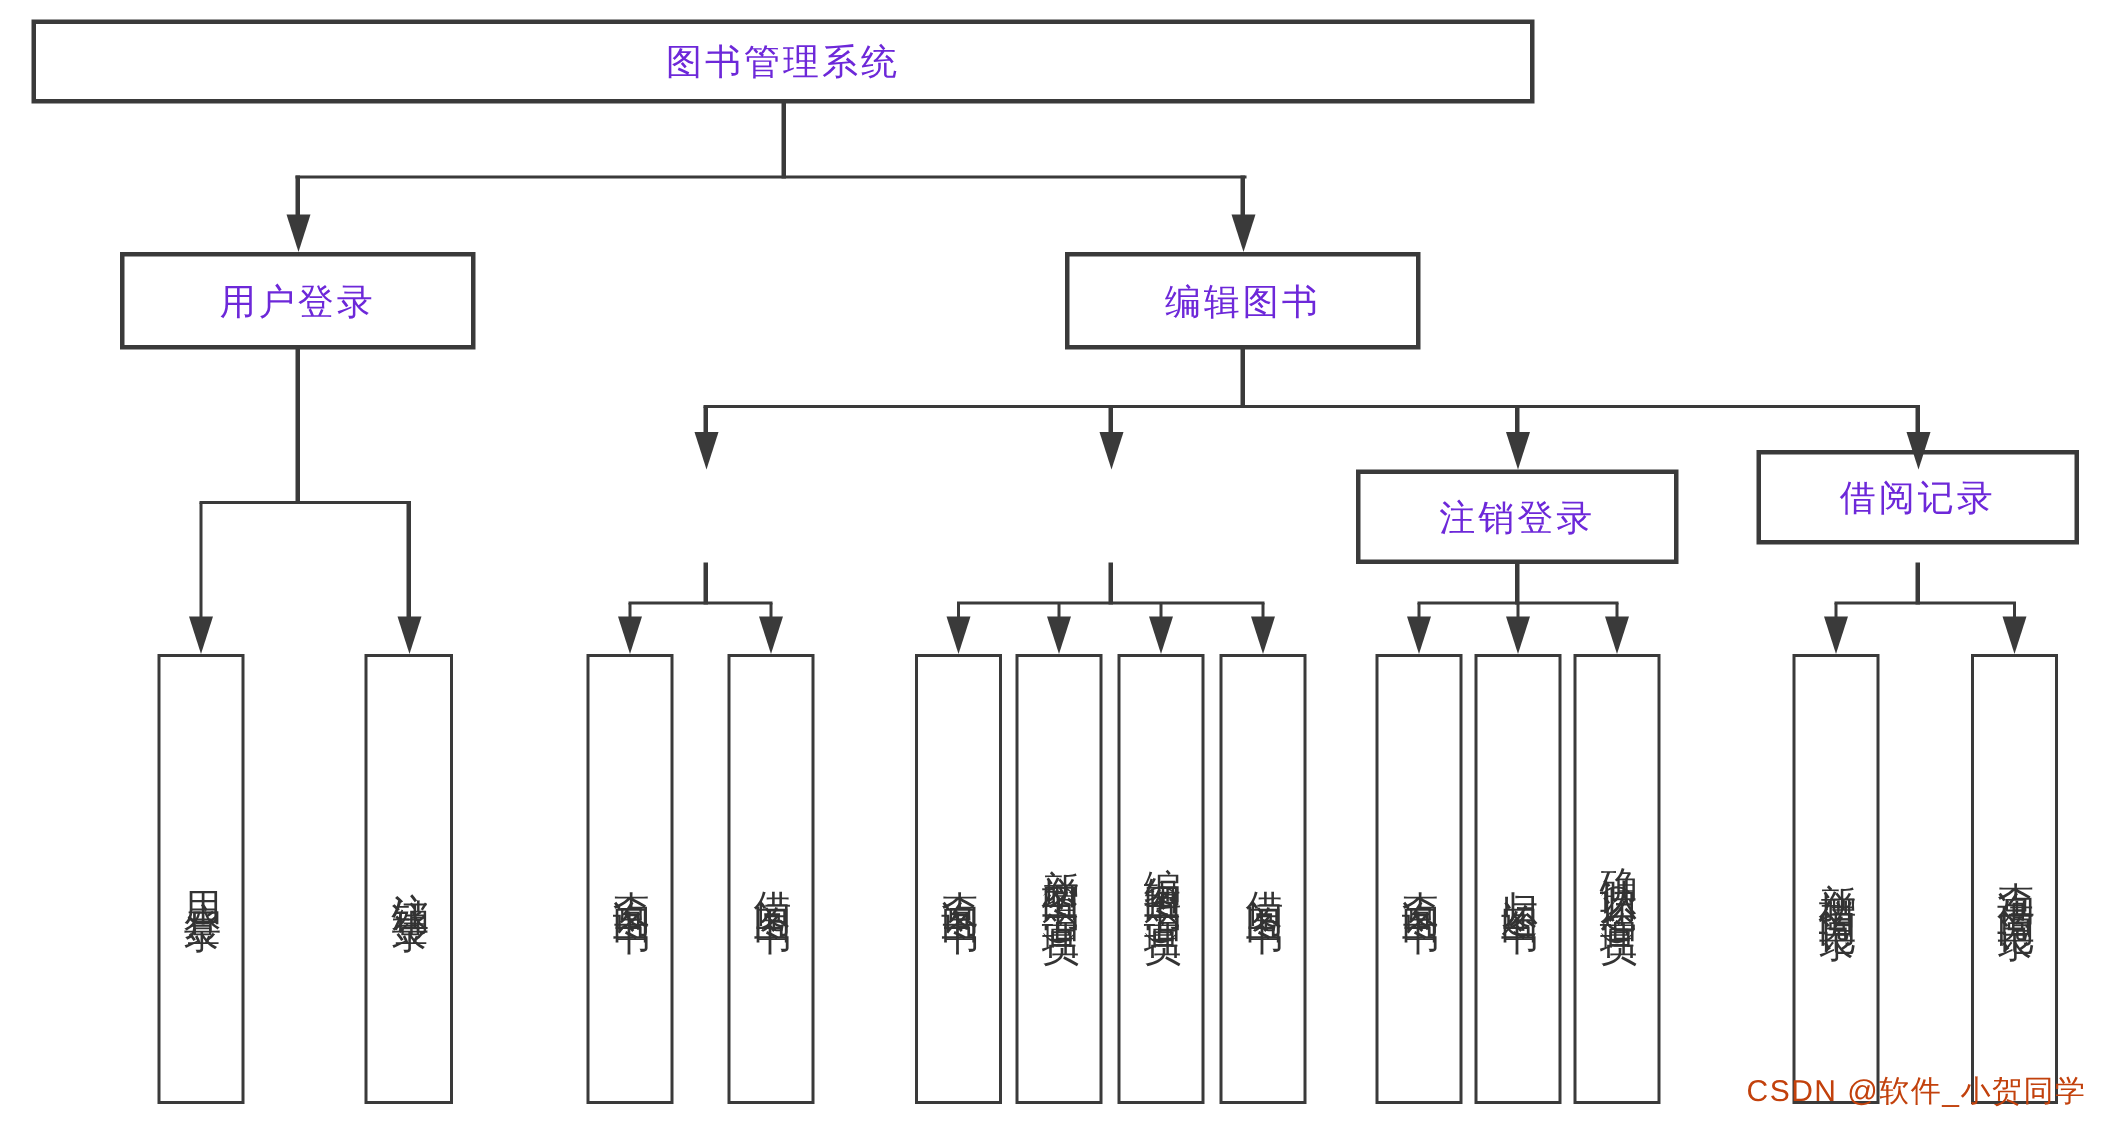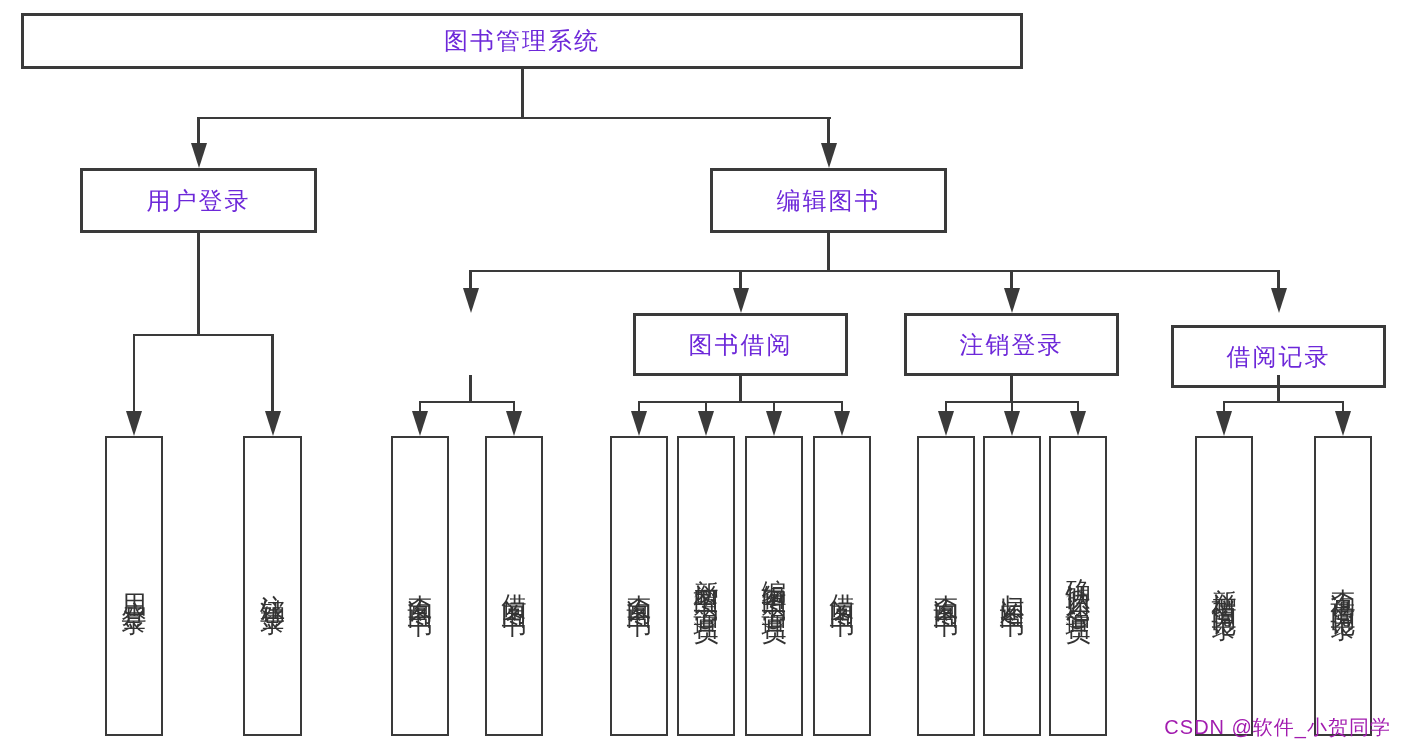--- a/index.html
+++ b/index.html
@@ -18,46 +18,43 @@
     font-size:25px;color:#333333;letter-spacing:6px;line-height:1;
   }
   .line{position:absolute;background:#3a3a3a;}
   .ahead{
     position:absolute;width:0;height:0;
     border-left:8px solid transparent;border-right:8px solid transparent;
     border-top:25px solid #3a3a3a;
   }
   .watermark{
     position:absolute;right:14px;bottom:6px;font-size:20px;
-    color:#a21caf;z-index:5;letter-spacing:1px;white-space:nowrap;
+    color:#c2410c;z-index:5;letter-spacing:1px;white-space:nowrap;
   }
 </style>
 </head>
 <body>
 
 <div class="canvas">
 
   <div class="box hbox" style="left:21px;top:13px;width:1002px;height:56px">
     <span class="hlabel">图书管理系统</span>
   </div>
 
   <div class="box hbox" style="left:80px;top:168px;width:237px;height:65px">
     <span class="hlabel">用户登录</span>
   </div>
   <div class="box hbox" style="left:710px;top:168px;width:237px;height:65px">
     <span class="hlabel">编辑图书</span>
   </div>
 
-  <div class="box hbox" style="left:633px;top:313px;width:215px;height:63px">
-    <span class="hlabel">图书借阅</span>
-  </div>
   <div class="box hbox" style="left:904px;top:313px;width:215px;height:63px">
     <span class="hlabel">注销登录</span>
   </div>
-  <div class="box hbox" style="left:1171px;top:325px;width:215px;height:63px">
+  <div class="box hbox" style="left:1171px;top:300px;width:215px;height:63px">
     <span class="hlabel">借阅记录</span>
   </div>
 
   <div class="box vbox" style="left:105px;top:436px;width:58px;height:300px">
     <span class="vlabel">用户登录</span>
   </div>
   <div class="box vbox" style="left:243px;top:436px;width:59px;height:300px">
     <span class="vlabel">注销登录</span>
   </div>
 

